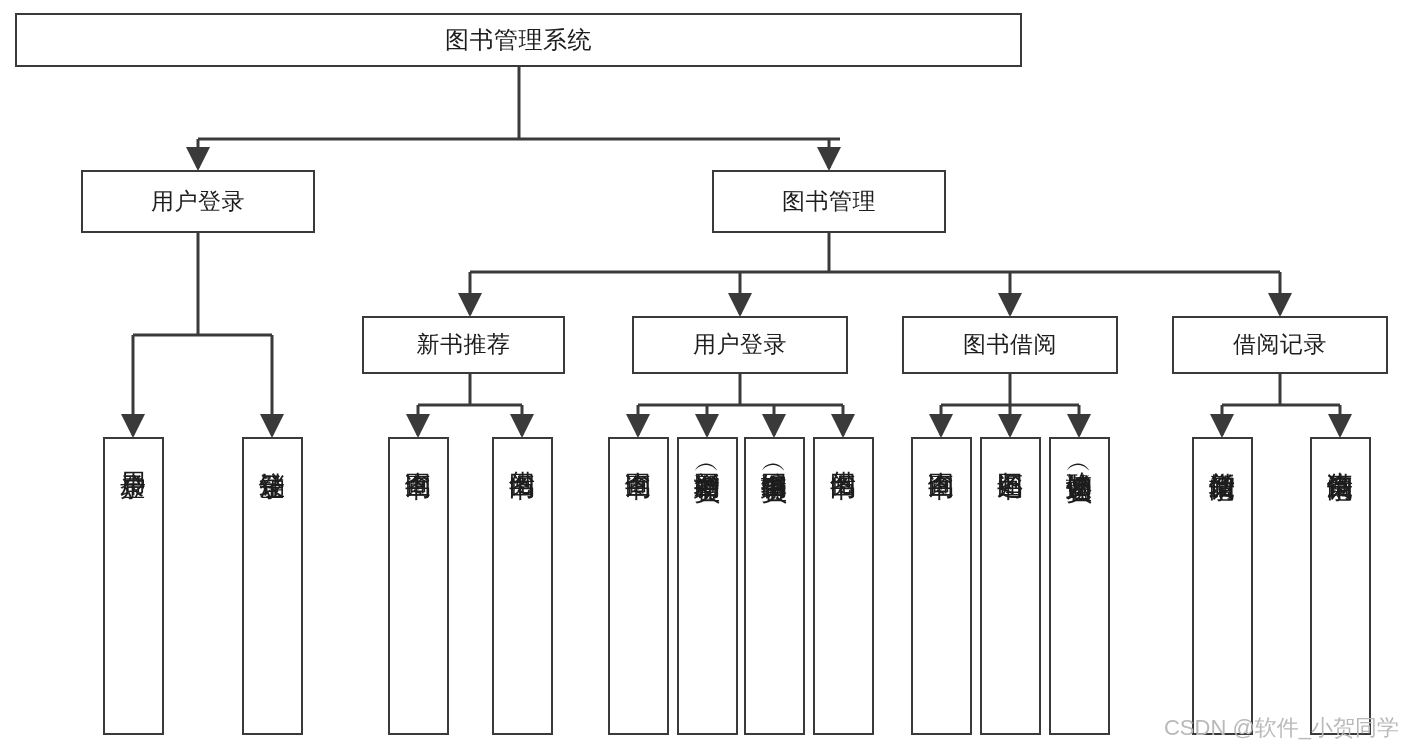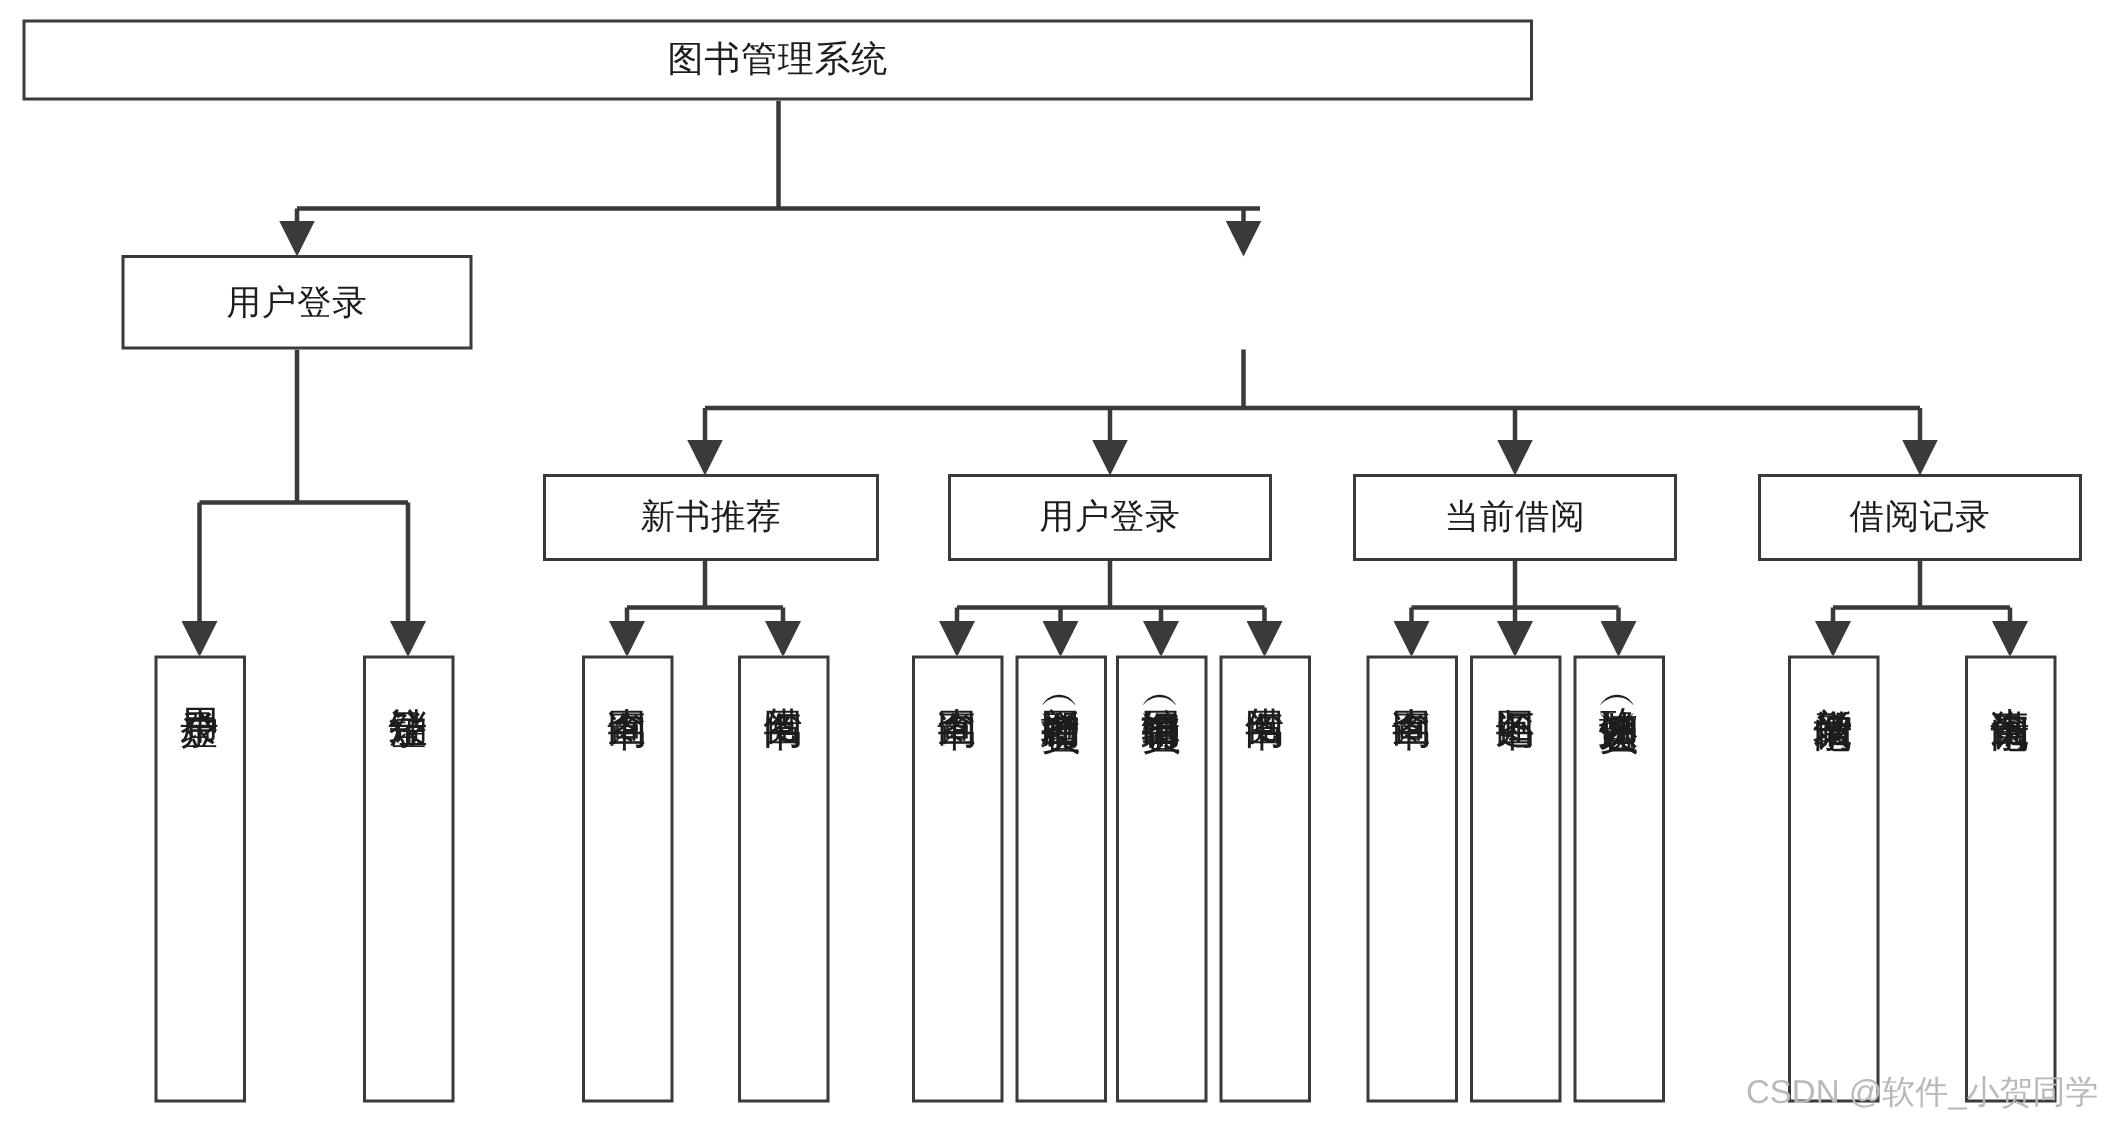--- a/index.html
+++ b/index.html
@@ -125,29 +125,32 @@
     </g>
   </svg>
 
   <div class="node horiz root" style="left:15px; top:13px; width:1007px; height:54px;">
     <span class="lbl">图书管理系统</span>
   </div>
 
   <div class="node horiz" style="left:81px; top:170px; width:234px; height:63px;">
     <span class="lbl">用户登录</span>
   </div>
-
-  <div class="node horiz" style="left:362px; top:316px; width:224px; height:58px;">
+  <div class="node horiz" style="left:712px; top:170px; width:234px; height:63px;">
+    <span class="lbl">图书管理</span>
+  </div>
+
+  <div class="node horiz" style="left:362px; top:316px; width:203px; height:58px;">
     <span class="lbl">新书推荐</span>
   </div>
   <div class="node horiz" style="left:632px; top:316px; width:216px; height:58px;">
     <span class="lbl">用户登录</span>
   </div>
   <div class="node horiz" style="left:902px; top:316px; width:216px; height:58px;">
-    <span class="lbl">当前借阅</span>
+    <span class="lbl">图书借阅</span>
   </div>
   <div class="node horiz" style="left:1172px; top:316px; width:216px; height:58px;align-items:center;">
     <span class="lbl">借阅记录</span>
   </div>
 
   <div class="node vert" style="left:103px; top:437px; width:61px; height:298px;">
     <span class="lbl">用户登录</span>
   </div>
   <div class="node vert" style="left:242px; top:437px; width:61px; height:298px;">
     <span class="lbl">注销登录</span>

